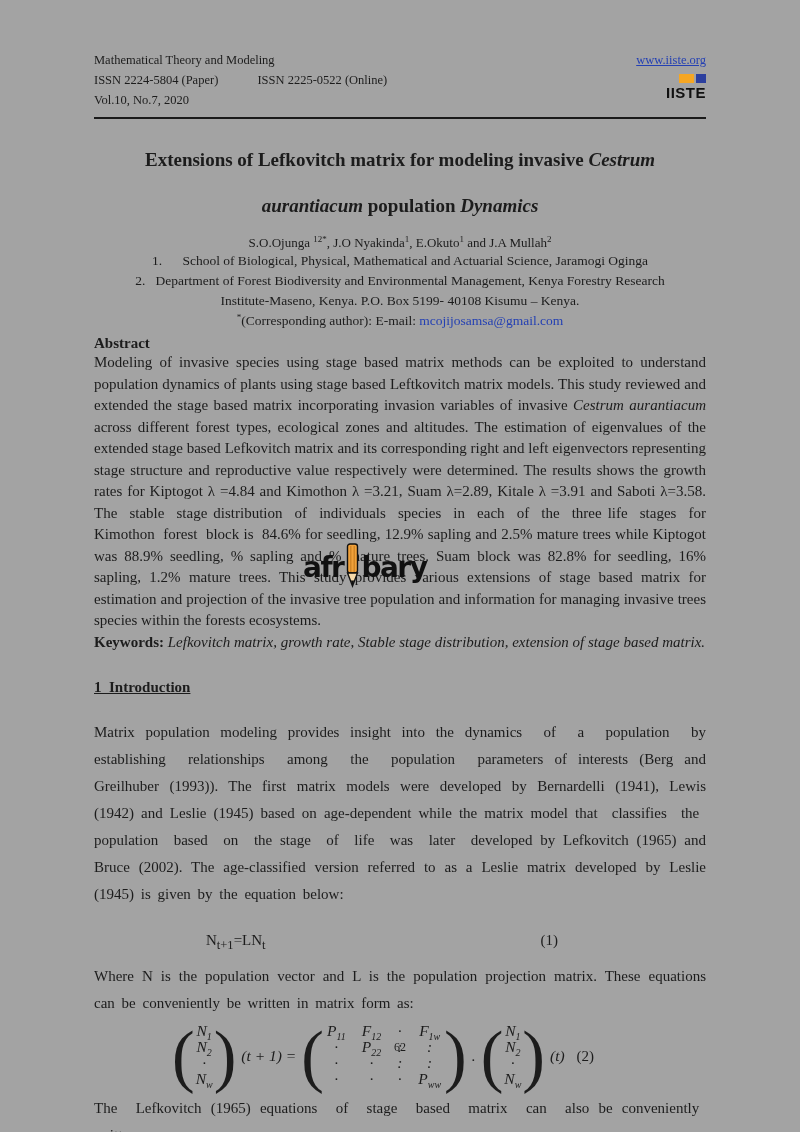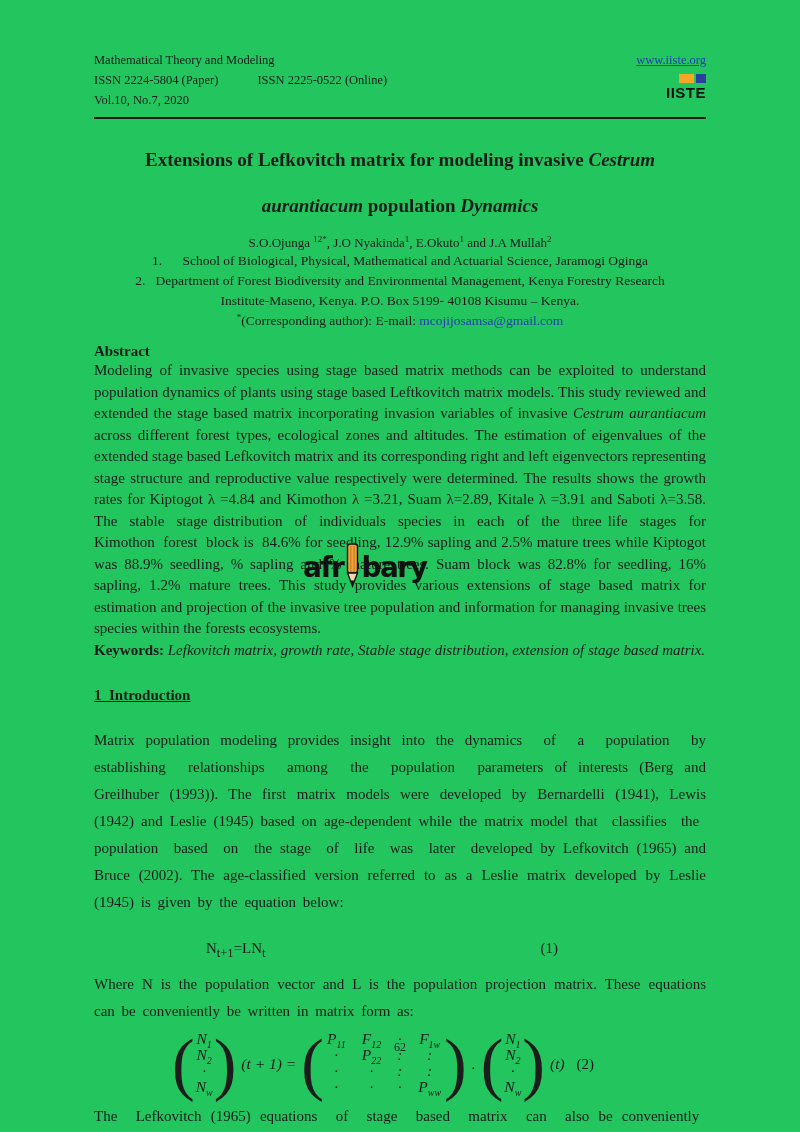--- a/index.html
+++ b/index.html
@@ -1,17 +1,17 @@
 <!DOCTYPE html>
 <html style="--text: #1c1c1c; --rule: #1a1a1a; --link_blue: #2440b3; --watermark_black: #111111; --pencil_orange: #f0a13a; --logo_orange: #f5a623; --logo_blue: #2c3f9e;"><head>
 <meta charset="utf-8">
 <style>
   html,body{margin:0;padding:0;background:#e8e8e8;}
   .page{
-    position:relative;width:800px;height:1132px;margin:0 auto;background:#22c55e;
+    position:relative;width:800px;height:1132px;margin:0 auto;background:#a3a3a3;
     font-family:"Liberation Serif","DejaVu Serif",serif;color:var(--text,#1c1c1c);
     overflow:hidden;
   }
   .content{position:absolute;left:94px;width:612px;top:0;}
   
   .header{display:flex;justify-content:space-between;margin-top:50px;}
   .hdr-left div{font-size:12.5px;line-height:20px;}
   .issn-line span{margin-right:36px;}
   .issn-line span:last-child{margin-right:0;}
   .hdr-right{text-align:right;}
@@ -22,21 +22,21 @@
   .blk-b{width:10px;height:9px;background:var(--logo_blue,#2c3f9e);}
   .logo-text{font-family:"Liberation Sans","DejaVu Sans",sans-serif;font-weight:bold;font-size:15px;letter-spacing:0.5px;color:#111;}
   .rule{border-top:2px solid var(--rule,#1a1a1a);margin-top:7px;}
   
   .title{margin-top:18px;text-align:center;font-size:19px;font-weight:bold;line-height:46px;}
   .authors{margin-top:6px;text-align:center;font-size:13px;}
   sup{font-size:9px;line-height:0;}
   .affil{text-align:center;font-size:13.5px;line-height:20px;}
   .email{color:var(--link_blue,#2440b3);cursor:pointer;}
   
-  .sec-head{font-size:15px;font-weight:bold;margin-top:12px;}
+  .sec-head{font-size:15px;font-weight:bold;margin-top:4px;}
   .para{font-size:15px;line-height:21.5px;text-align:justify;}
   .wide{line-height:27px;word-spacing:3px;}
   .kw-label{font-weight:bold;margin-top:12px;}
   .kw-text{font-style:italic;}
   .intro-head{margin-top:26px;margin-bottom:23px;text-decoration:underline;}
   
   .eq1-row{display:flex;align-items:baseline;margin-top:24px;margin-bottom:10px;font-size:15px;gap:40px;}
   .eq1-body{margin-left:112px;}
   .eq1-num{margin-left:auto;margin-right:148px;}
   .equation-row{display:flex;align-items:center;margin-top:4px;margin-bottom:4px;}

